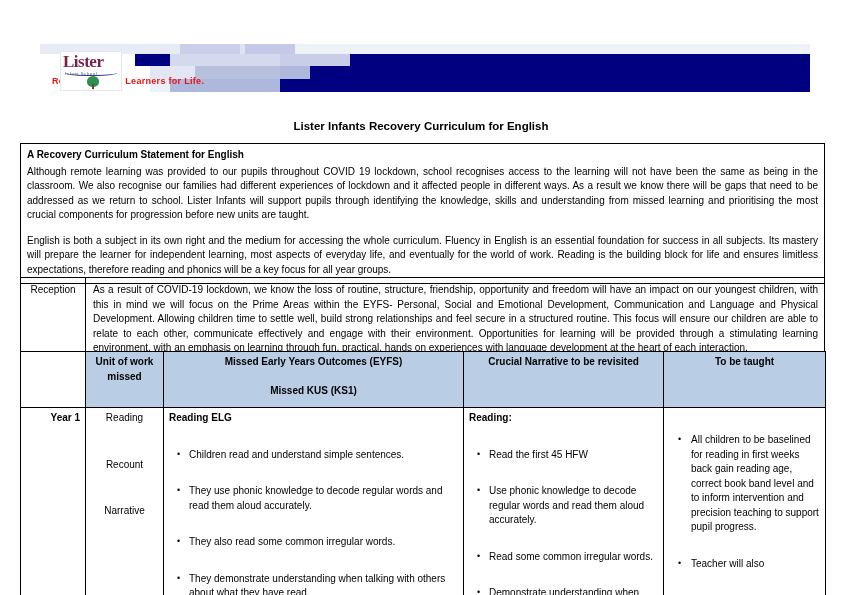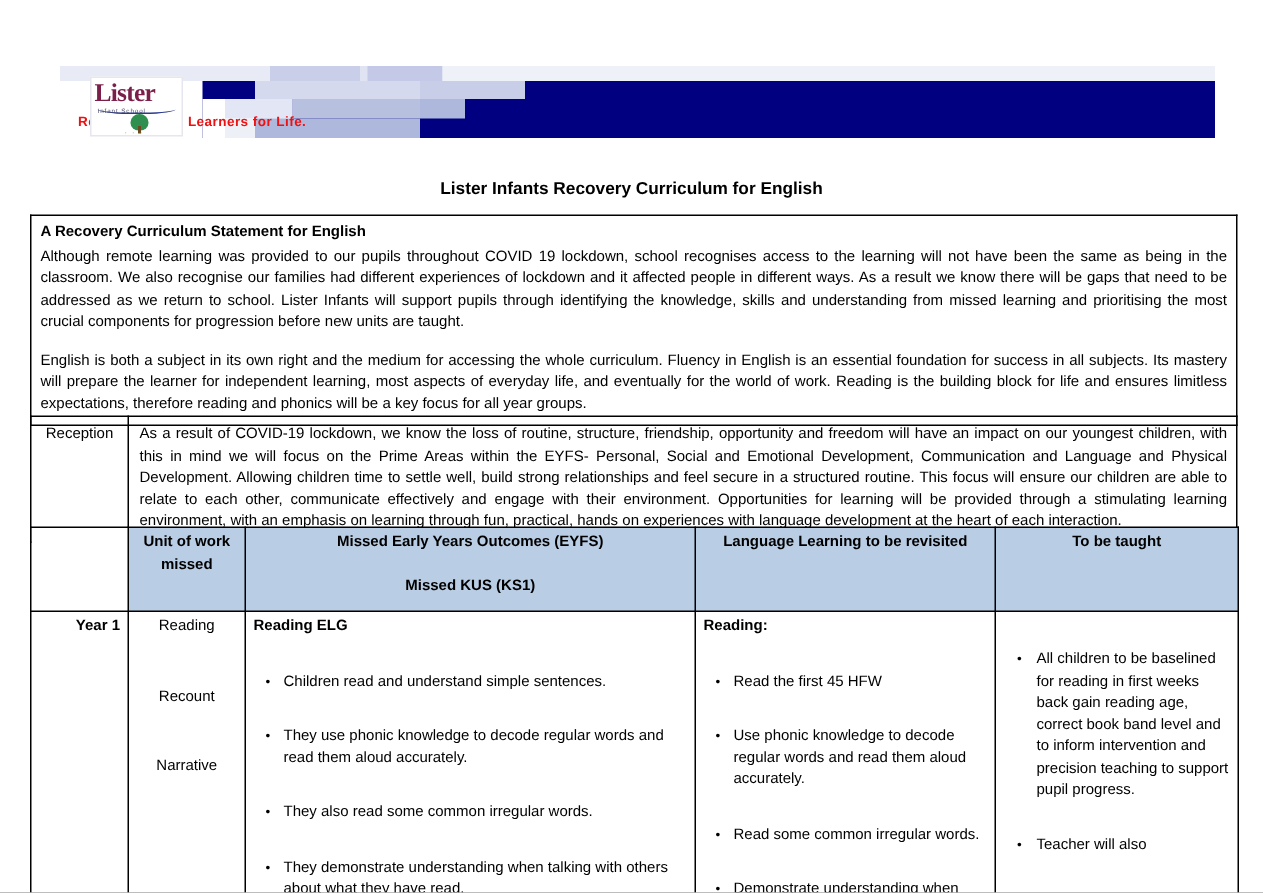--- a/index.html
+++ b/index.html
@@ -274,21 +274,21 @@
         <col class="c5">
     </colgroup>
     <tbody>
       <tr>
         <td class="hdr-blank"></td>
         <td class="hdr">Unit of work missed</td>
         <td class="hdr">
           <div>Missed Early Years Outcomes (EYFS)</div>
           <div class="sub2">Missed KUS (KS1)</div>
         </td>
-        <td class="hdr">Language Learning to be revisited</td>
+        <td class="hdr">Crucial Narrative to be revisited</td>
         <td class="hdr">To be taught</td>
       </tr>
 
       <tr>
         <td class="yr">Year 1</td>
         <td class="unit-col">
           <span class="u">Reading</span>
           <span class="u u2">Recount</span>
           <span class="u u3">Narrative</span>
         </td>

